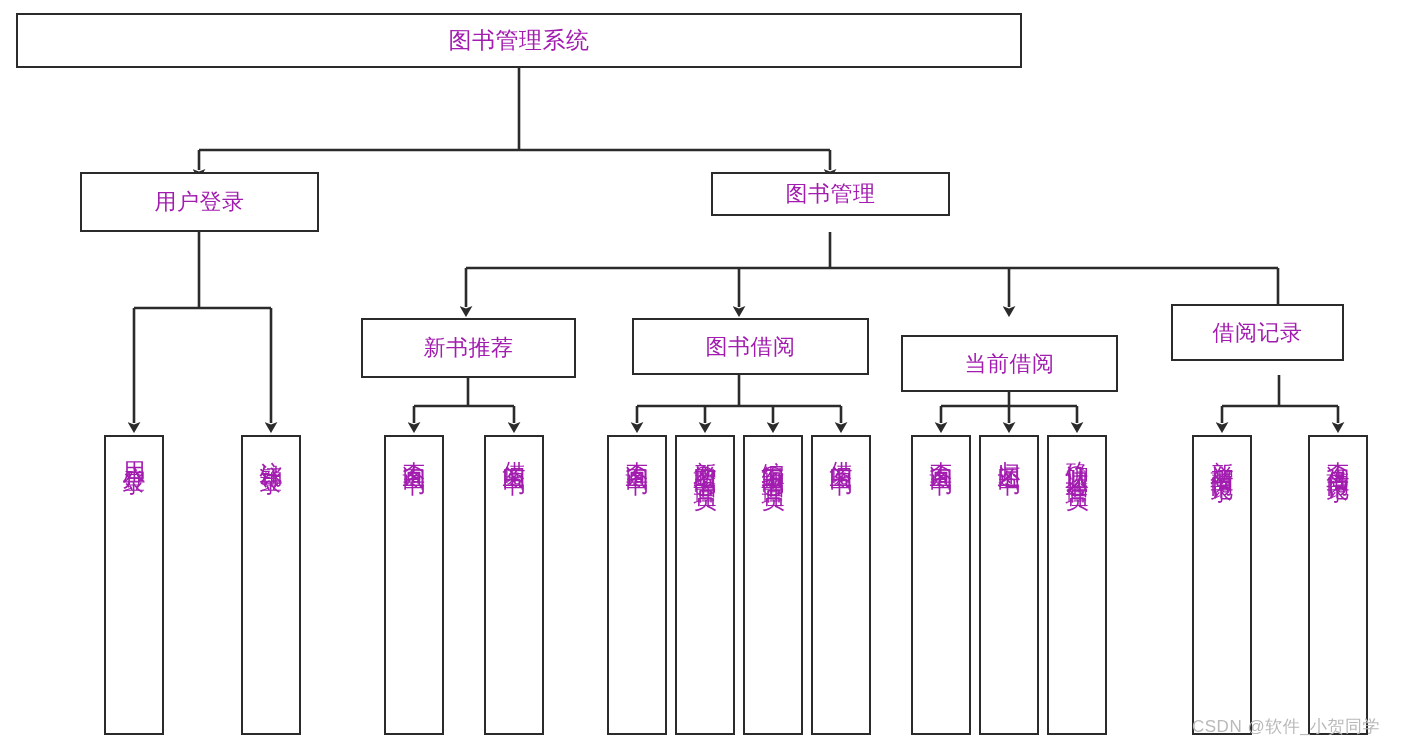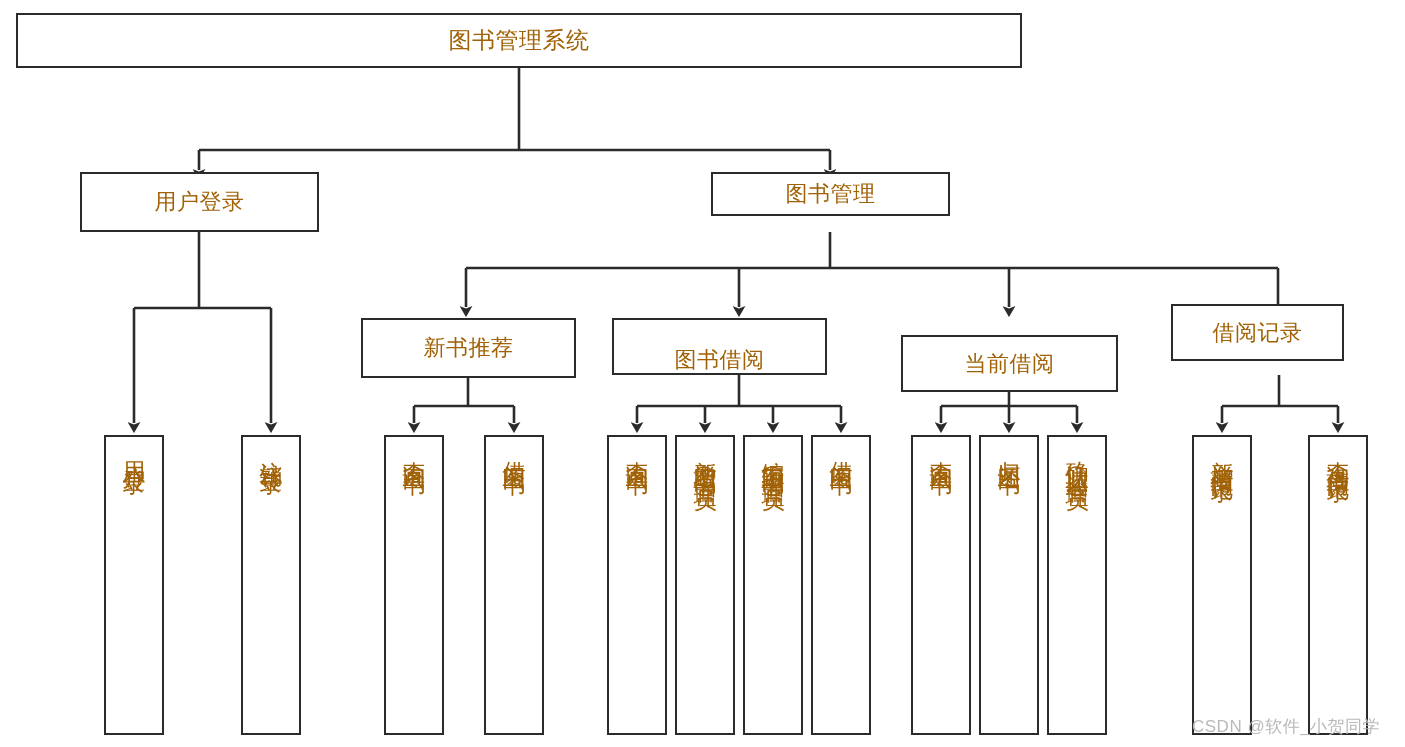--- a/index.html
+++ b/index.html
@@ -26,21 +26,21 @@
     pointer-events: none;
   }
   .node {
     position: absolute;
     box-sizing: border-box;
     border: 2px solid #2b2b2b;
     background: #ffffff;
     display: flex;
     align-items: center;
     justify-content: center;
-    color: #a16207;
+    color: #a21caf;
   }
   .node-label {
     display: block;
     text-align: center;
     line-height: 1.18;
     letter-spacing: 0.5px;
     white-space: pre-wrap;
   }
   
   .h-node .node-label {
@@ -137,21 +137,21 @@
   <div class="node h-node" style="left:80px; top:172px; width:239px; height:60px;">
     <span class="node-label">用户登录</span>
   </div>
   <div class="node h-node" style="left:711px; top:172px; width:239px; height:44px;">
     <span class="node-label">图书管理</span>
   </div>
 
   <div class="node h-node" style="left:361px; top:318px; width:215px; height:60px;">
     <span class="node-label">新书推荐</span>
   </div>
-  <div class="node h-node" style="left:612px; top:318px; width:215px; height:57px;align-items:flex-end;">
+  <div class="node h-node" style="left:632px; top:318px; width:237px; height:57px;">
     <span class="node-label">图书借阅</span>
   </div>
   <div class="node h-node" style="left:901px; top:335px; width:217px; height:57px;">
     <span class="node-label">当前借阅</span>
   </div>
   <div class="node h-node" style="left:1171px; top:304px; width:173px; height:57px;">
     <span class="node-label">借阅记录</span>
   </div>
 
   <div class="node leaf" style="left:104px; top:435px; width:60px; height:300px;">

